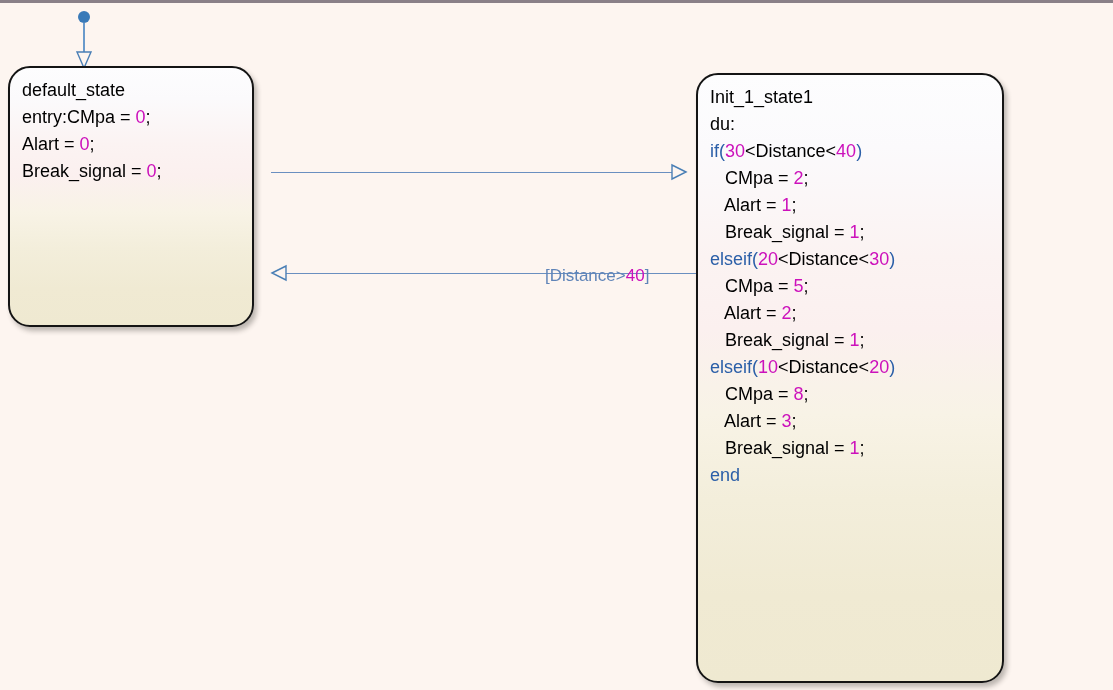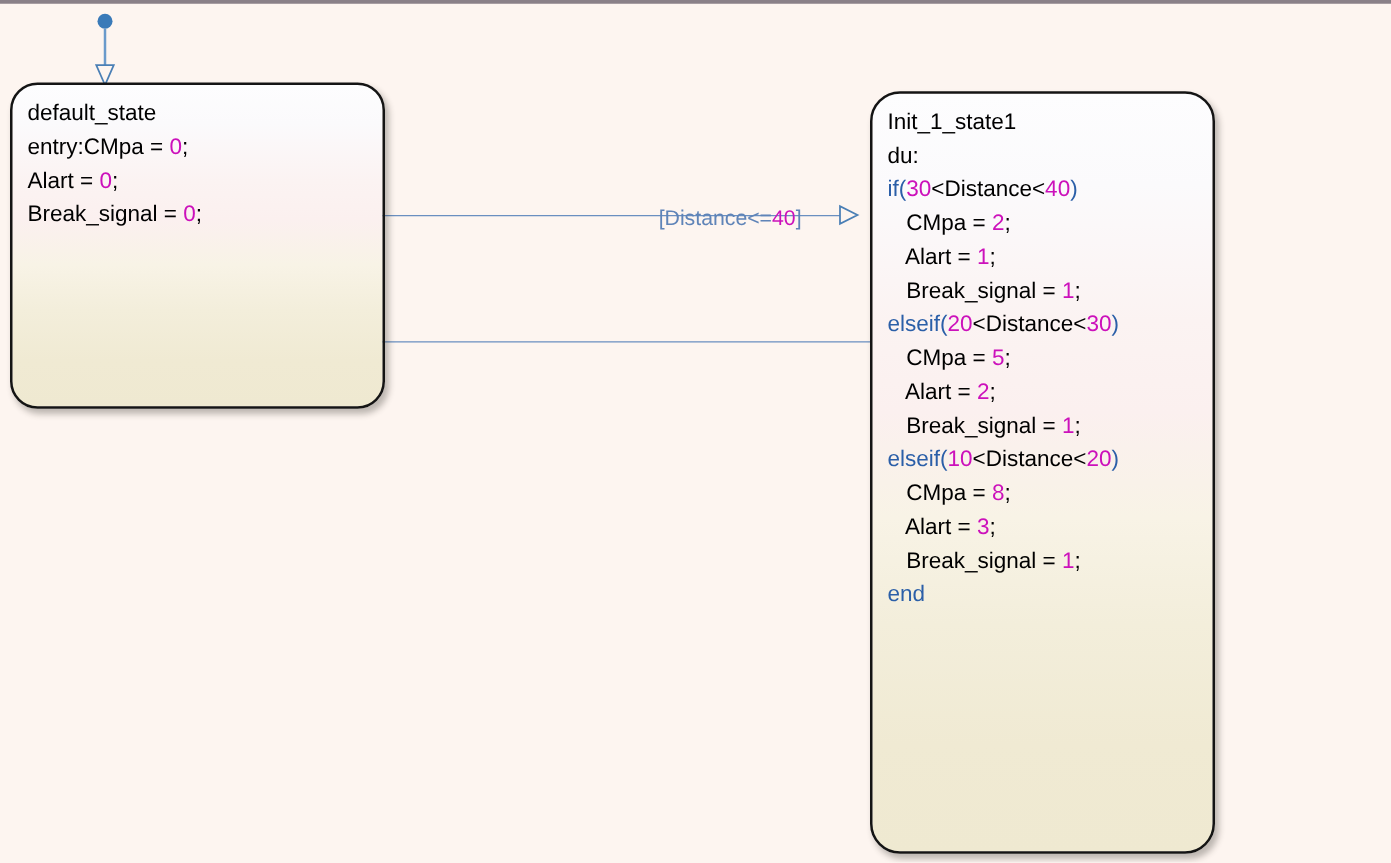--- a/index.html
+++ b/index.html
@@ -43,29 +43,28 @@
         #f8f3e6 56%,
         #f3eedb 70%,
         #f0ead3 86%,
         #efe9d1 100%);
     box-shadow: 3px 4px 5px rgba(40,35,30,0.30);
     overflow: hidden;
   }
   #state-default {
     left: 8px;
     top: 66px;
-    width: 300px;
+    width: 246px;
     height: 261px;
   }
   #state-init {
     left: 696px;
     top: 73px;
-    width: 276px;
+    width: 308px;
     height: 610px;
-    border-radius: 24px;
   }
   .state-body {
     padding: 9px 0 0 12px;
     font-size: 18px;
     line-height: 27px;
     color: #000000;
     white-space: pre;
   }
   .state-line {
     white-space: pre;
@@ -128,28 +127,28 @@
   <svg id="default-trans" class="arrow-svg" width="30" height="62">
     <circle cx="14" cy="7" r="6" fill="#3a7ab8"></circle>
     <line x1="14" y1="13" x2="14" y2="44" stroke="#6a9acb" stroke-width="2"></line>
     <polygon points="14,58 7,42 21,42" fill="#fdf5f0" stroke="#4a7fb5" stroke-width="1.4"></polygon>
   </svg>
 
   <div id="trans-a-line" class="trans-line"></div>
   <svg id="trans-a-arrow" class="arrow-svg" width="18" height="18">
     <polygon points="16,9 2,2 2,16" fill="#fdf5f0" stroke="#4a7fb5" stroke-width="1.4"></polygon>
   </svg>
-  <div id="trans-a-label" class="trans-label">
-    <span class="lbl">[Distance&lt;=</span><span class="num">40</span><span class="lbl">]</span>
-  </div>
 
   <div id="trans-b-line" class="trans-line"></div>
   <svg id="trans-b-arrow" class="arrow-svg" width="18" height="18">
     <polygon points="2,9 16,2 16,16" fill="#fdf5f0" stroke="#4a7fb5" stroke-width="1.4"></polygon>
   </svg>
+  <div id="trans-b-label" class="trans-label">
+    <span class="lbl">[Distance&gt;</span><span class="num">40</span><span class="lbl">]</span>
+  </div>
 
   <div id="state-default" class="state">
     <div class="state-body"><div class="state-line"><span class="txt">default_state</span></div><div class="state-line"><span class="txt">entry:CMpa = </span><span class="num">0</span><span class="txt">;</span></div><div class="state-line"><span class="txt">Alart = </span><span class="num">0</span><span class="txt">;</span></div><div class="state-line"><span class="txt">Break_signal = </span><span class="num">0</span><span class="txt">;</span></div></div>
   </div>
 
   <div id="state-init" class="state">
     <div class="state-body"><div class="state-line"><span class="txt">Init_1_state1</span></div><div class="state-line"><span class="txt">du:</span></div><div class="state-line"><span class="kw">if</span><span class="punct">(</span><span class="num">30</span><span class="txt">&lt;Distance&lt;</span><span class="num">40</span><span class="punct">)</span></div><div class="state-line"><span class="txt">   CMpa = </span><span class="num">2</span><span class="txt">;</span></div><div class="state-line"><span class="txt">   Alart = </span><span class="num">1</span><span class="txt">;</span></div><div class="state-line"><span class="txt">   Break_signal = </span><span class="num">1</span><span class="txt">;</span></div><div class="state-line"><span class="kw">elseif</span><span class="punct">(</span><span class="num">20</span><span class="txt">&lt;Distance&lt;</span><span class="num">30</span><span class="punct">)</span></div><div class="state-line"><span class="txt">   CMpa = </span><span class="num">5</span><span class="txt">;</span></div><div class="state-line"><span class="txt">   Alart = </span><span class="num">2</span><span class="txt">;</span></div><div class="state-line"><span class="txt">   Break_signal = </span><span class="num">1</span><span class="txt">;</span></div><div class="state-line"><span class="kw">elseif</span><span class="punct">(</span><span class="num">10</span><span class="txt">&lt;Distance&lt;</span><span class="num">20</span><span class="punct">)</span></div><div class="state-line"><span class="txt">   CMpa = </span><span class="num">8</span><span class="txt">;</span></div><div class="state-line"><span class="txt">   Alart = </span><span class="num">3</span><span class="txt">;</span></div><div class="state-line"><span class="txt">   Break_signal = </span><span class="num">1</span><span class="txt">;</span></div><div class="state-line"><span class="kw">end</span></div></div>
   </div>
 
 </div>

